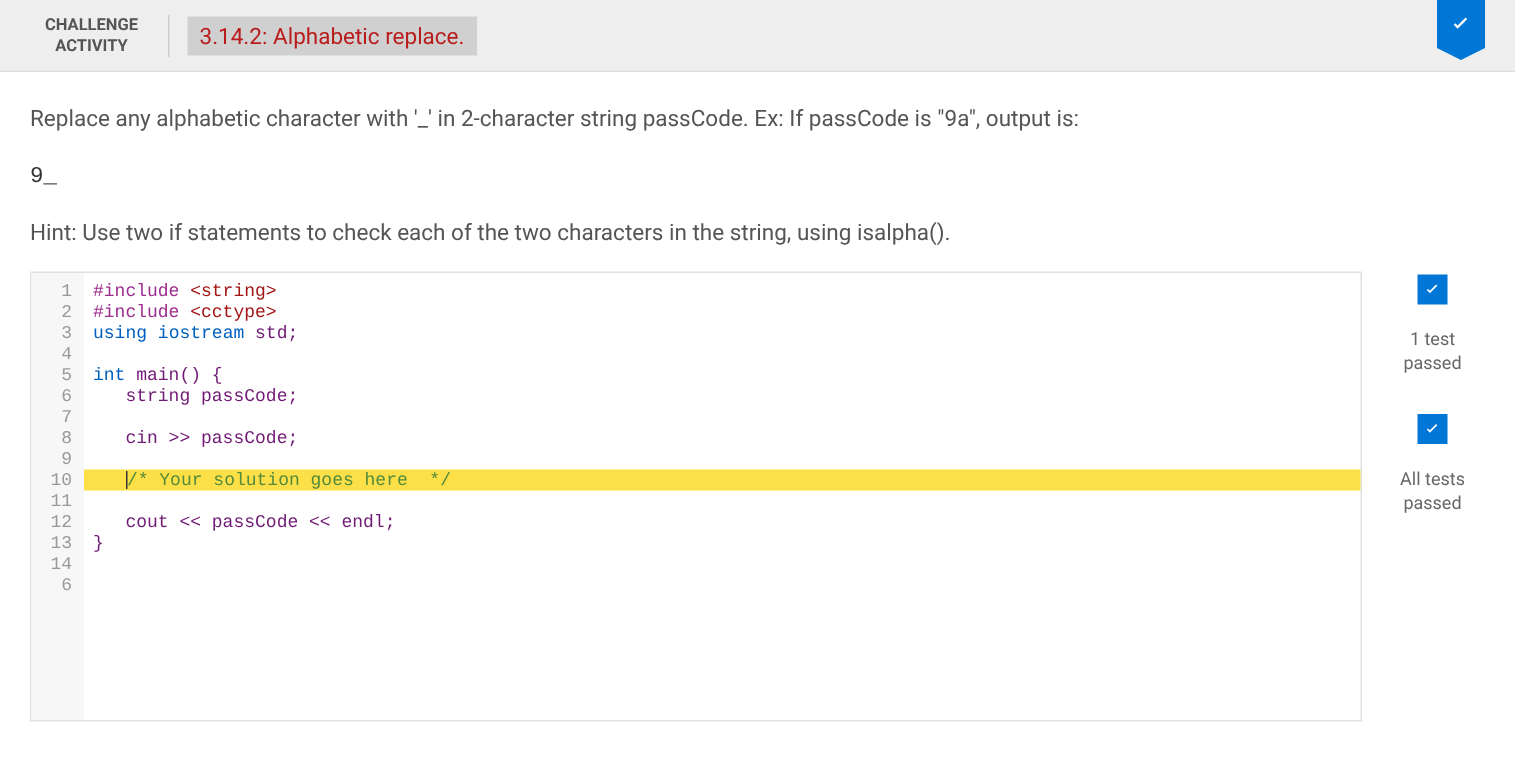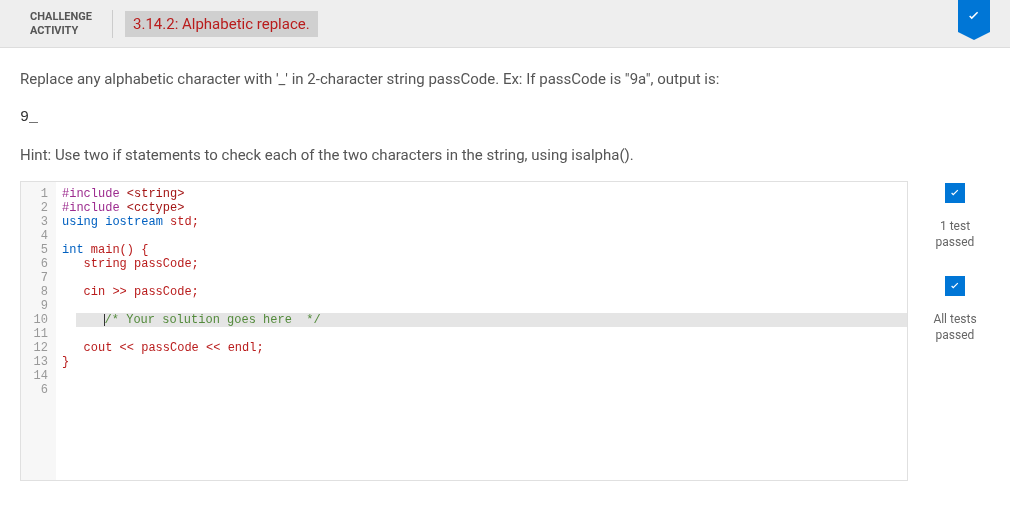--- a/index.html
+++ b/index.html
@@ -1,17 +1,17 @@
 <!DOCTYPE html>
 <html><head>
   <meta charset="utf-8">
   <style>
     * { margin: 0; padding: 0; box-sizing: border-box; }
     body { font-family: -apple-system, BlinkMacSystemFont, 'Segoe UI', Roboto, Arial, sans-serif; background: #fff; width: 1010px; height: 511px; overflow: hidden; }
-    .header-bar { display: flex; align-items: center; background: #eeeeee; border-bottom: 1px solid #ddd; height: 48px; position: relative; }
+    .header-bar { display: flex; align-items: center; background: #eeeeee; border-bottom: 1px solid #ddd; height: 48px; position: relative; text-align: center; }
     .challenge-label { font-size: 11px; font-weight: 700; color: #555; padding: 0 20px 0 30px; line-height: 1.2; border-right: 1px solid #ccc; height: 28px; display: flex; align-items: center; }
     .challenge-title { background: #d0d0d0; padding: 4px 8px; margin-left: 12px; font-size: 15px; color: #b91c1c; }
     .completion-badge { position: absolute; right: 20px; top: 0; width: 32px; height: 32px; background: #0076d6; display: flex; align-items: center; justify-content: center; }
     .completion-badge svg { width: 18px; height: 18px; }
     .completion-badge::after { content: ''; position: absolute; bottom: -8px; left: 0; border-left: 16px solid transparent; border-right: 16px solid transparent; border-top: 8px solid #0076d6; }
     .content { padding: 20px 20px 0 20px; color: #555; font-size: 15px; }
     .prompt-text { margin-bottom: 18px; line-height: 1.5; }
     .example-output { font-family: 'Consolas', 'Courier New', monospace; margin-bottom: 18px; font-size: 15px; color: #333; }
     .hint-text { margin-bottom: 15px; line-height: 1.5; }
     .editor-container { display: flex; padding: 0 20px; gap: 12px; }
@@ -19,22 +19,22 @@
     .gutter { background: #f7f7f7; color: #999; text-align: right; padding: 5px 8px 5px 5px; user-select: none; min-width: 35px; line-height: 14px; }
     .gutter div { height: 14px; }
     .code-lines { flex: 1; padding: 5px 0; line-height: 14px; position: relative; }
     .code-lines .line { height: 14px; padding-left: 6px; white-space: pre; }
     .kw-pre { color: #9d2c8f; }
     .kw-blue { color: #0060c0; }
     .kw-type { color: #0060c0; }
     .str { color: #a31515; }
     .comment { color: #538a3b; }
     .num { color: #098658; }
-    .ident { color: #b91c1c; }
-    .cursor-line { background: #e5e5e5; margin-left: 20px; }
+    .ident { color: #701a75; }
+    .cursor-line { background: #fde047; }
     .cursor { border-left: 1px solid #333; display: inline-block; height: 12px; vertical-align: middle; }
     .sidebar { width: 70px; display: flex; flex-direction: column; align-items: center; gap: 16px; font-size: 12px; color: #666; padding-top: 2px; }
     .check-small { width: 20px; height: 20px; background: #0076d6; display: flex; align-items: center; justify-content: center; }
     .check-small svg { width: 14px; height: 14px; }
     .status-text { text-align: center; line-height: 1.3; margin-bottom: 10px; }
   </style>
 </head>
 <body>
 
 <div class="header-bar">

